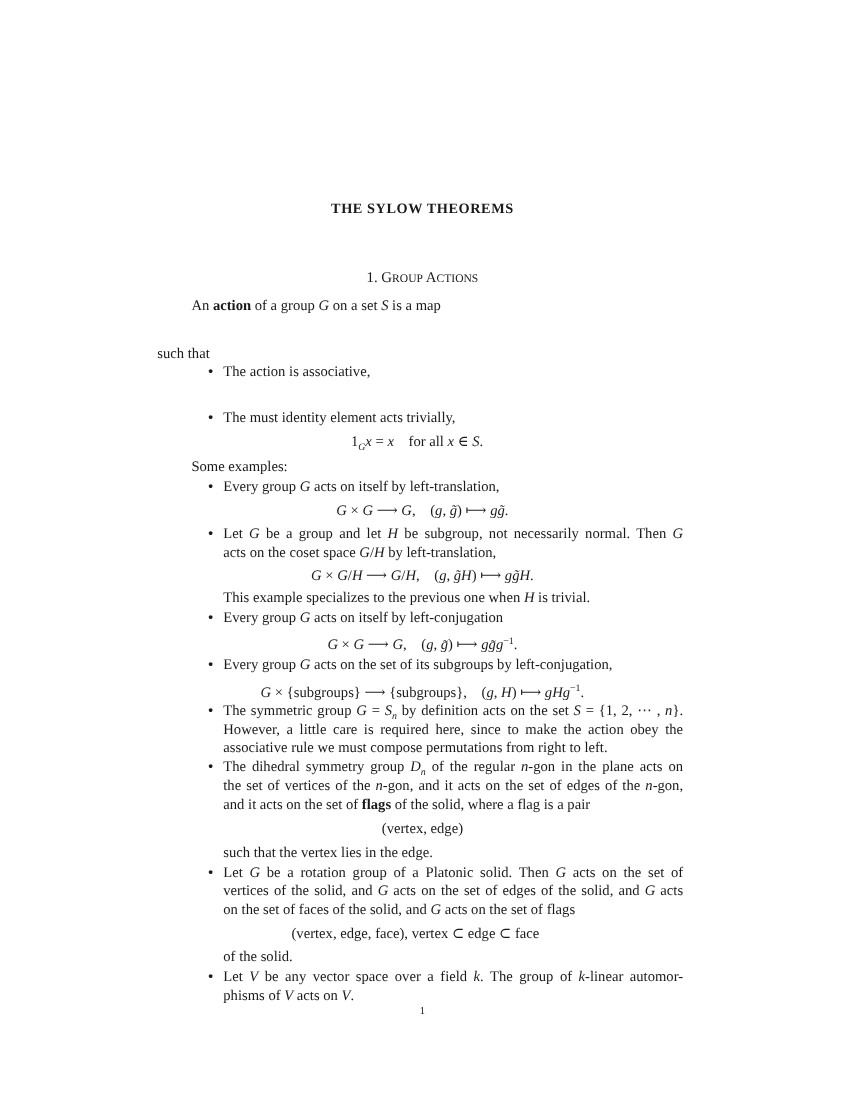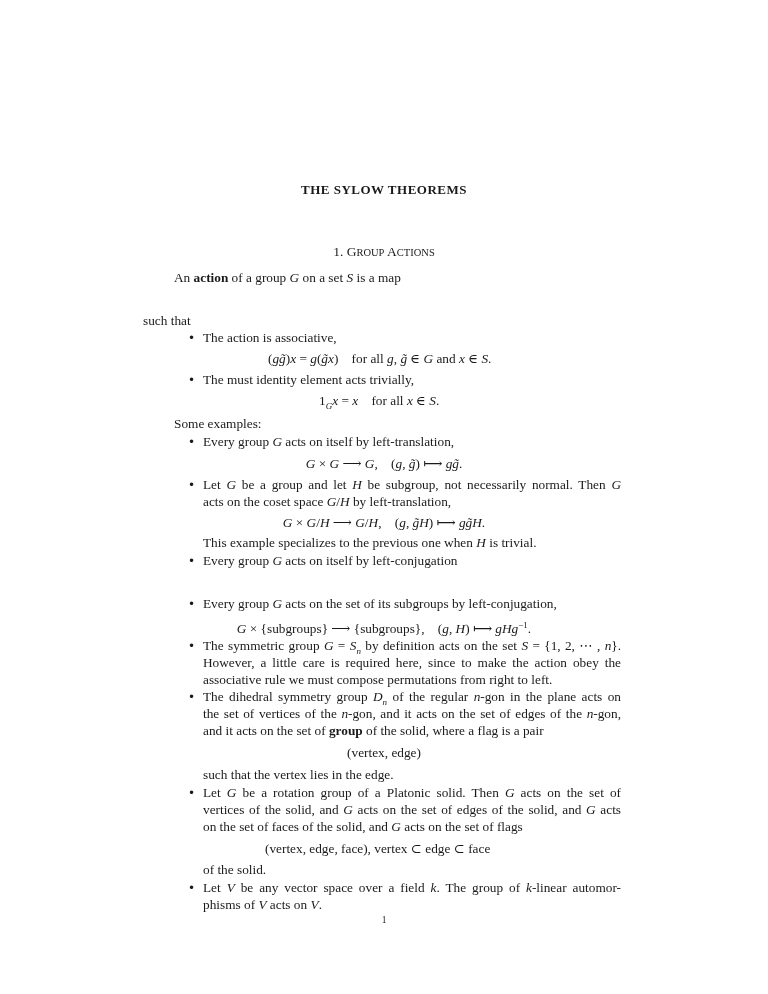--- a/index.html
+++ b/index.html
@@ -43,54 +43,54 @@
 
   <div class="title">THE SYLOW THEOREMS</div>
 
   <div class="section">1. G<span style="font-size:10.5px">ROUP</span> A<span style="font-size:10.5px">CTIONS</span></div>
 
   <div class="ln" style="left:174px; top:270px;">An <b>action</b> of a group <i>G</i> on a set <i>S</i> is a map</div>
   <div class="ln" style="left:143px; top:313px;">such that</div>
 
   <div class="bullet" style="left:188px; top:330px;">•</div>
   <div class="ln" style="left:203px; top:330px;">The action is associative,</div>
-  <div class="ln" style="left:268px; top:351px;">(<i>gg̃</i>)<i>x</i> = <i>g</i>(<i>g̃x</i>)&nbsp;&nbsp;&nbsp; for all <i>g</i>, <i>g̃</i> ∈ <i>G</i> and <i>x</i> ∈ <i>S</i>.</div>
 
   <div class="bullet" style="left:188px; top:372px;">•</div>
   <div class="ln" style="left:203px; top:372px;">The must identity element acts trivially,</div>
   <div class="ln" style="left:319px; top:393px;">1<sub style="font-size:9px"><i>G</i></sub><i>x</i> = <i>x</i>&nbsp;&nbsp;&nbsp; for all <i>x</i> ∈ <i>S</i>.</div>
 
   <div class="ln" style="left:174px; top:416px;">Some examples:</div>
 
   <div class="bullet" style="left:188px; top:434px;">•</div>
   <div class="ln" style="left:203px; top:434px;">Every group <i>G</i> acts on itself by left-translation,</div>
   <div class="ln center" style="top:456px;"><i>G</i> × <i>G</i> ⟶ <i>G</i>,&nbsp;&nbsp;&nbsp; (<i>g</i>, <i>g̃</i>) ⟼ <i>gg̃</i>.</div>
 
   <div class="bullet" style="left:188px; top:477px;">•</div>
   <div class="ln just" style="left:203px; top:477px;">Let <i>G</i> be a group and let <i>H</i> be subgroup, not necessarily normal. Then <i>G</i></div>
   <div class="ln" style="left:203px; top:494px;">acts on the coset space <i>G</i>/<i>H</i> by left-translation,</div>
   <div class="ln center" style="top:515px;"><i>G</i> × <i>G</i>/<i>H</i> ⟶ <i>G</i>/<i>H</i>,&nbsp;&nbsp;&nbsp; (<i>g</i>, <i>g̃H</i>) ⟼ <i>gg̃H</i>.</div>
   <div class="ln" style="left:203px; top:535px;">This example specializes to the previous one when <i>H</i> is trivial.</div>
 
   <div class="bullet" style="left:188px; top:553px;">•</div>
   <div class="ln" style="left:203px; top:553px;">Every group <i>G</i> acts on itself by left-conjugation</div>
+  <div class="ln center" style="top:574px;"><i>G</i> × <i>G</i> ⟶ <i>G</i>,&nbsp;&nbsp;&nbsp; (<i>g</i>, <i>g̃</i>) ⟼ <i>gg̃g</i><sup style="font-size:9px">−1</sup>.</div>
 
   <div class="bullet" style="left:188px; top:596px;">•</div>
   <div class="ln" style="left:203px; top:596px;">Every group <i>G</i> acts on the set of its subgroups by left-conjugation,</div>
   <div class="ln center" style="top:617px;"><i>G</i> × {subgroups} ⟶ {subgroups},&nbsp;&nbsp;&nbsp; (<i>g</i>, <i>H</i>) ⟼ <i>gHg</i><sup style="font-size:9px">−1</sup>.</div>
 
   <div class="bullet" style="left:188px; top:638px;">•</div>
   <div class="ln just" style="left:203px; top:638px;">The symmetric group <i>G</i> = <i>S<sub style="font-size:9px">n</sub></i> by definition acts on the set <i>S</i> = {1, 2, ⋯ , <i>n</i>}.</div>
   <div class="ln just" style="left:203px; top:655px;">However, a little care is required here, since to make the action obey the</div>
   <div class="ln" style="left:203px; top:672px;">associative rule we must compose permutations from right to left.</div>
 
   <div class="bullet" style="left:188px; top:689px;">•</div>
   <div class="ln just" style="left:203px; top:689px;">The dihedral symmetry group <i>D<sub style="font-size:9px">n</sub></i> of the regular <i>n</i>-gon in the plane acts on</div>
   <div class="ln just" style="left:203px; top:706px;">the set of vertices of the <i>n</i>-gon, and it acts on the set of edges of the <i>n</i>-gon,</div>
-  <div class="ln" style="left:203px; top:723px;">and it acts on the set of <b>group</b> of the solid, where a flag is a pair</div>
+  <div class="ln" style="left:203px; top:723px;">and it acts on the set of <b>flags</b> of the solid, where a flag is a pair</div>
   <div class="ln center" style="top:745px;">(vertex,  edge)</div>
   <div class="ln" style="left:203px; top:767px;">such that the vertex lies in the edge.</div>
 
   <div class="bullet" style="left:188px; top:785px;">•</div>
   <div class="ln just" style="left:203px; top:785px;">Let <i>G</i> be a rotation group of a Platonic solid. Then <i>G</i> acts on the set of</div>
   <div class="ln just" style="left:203px; top:802px;">vertices of the solid, and <i>G</i> acts on the set of edges of the solid, and <i>G</i> acts</div>
   <div class="ln" style="left:203px; top:819px;">on the set of faces of the solid, and <i>G</i> acts on the set of flags</div>
   <div class="ln" style="left:265px; top:841px;">(vertex,  edge,  face),     vertex ⊂ edge ⊂ face</div>
   <div class="ln" style="left:203px; top:862px;">of the solid.</div>
 

